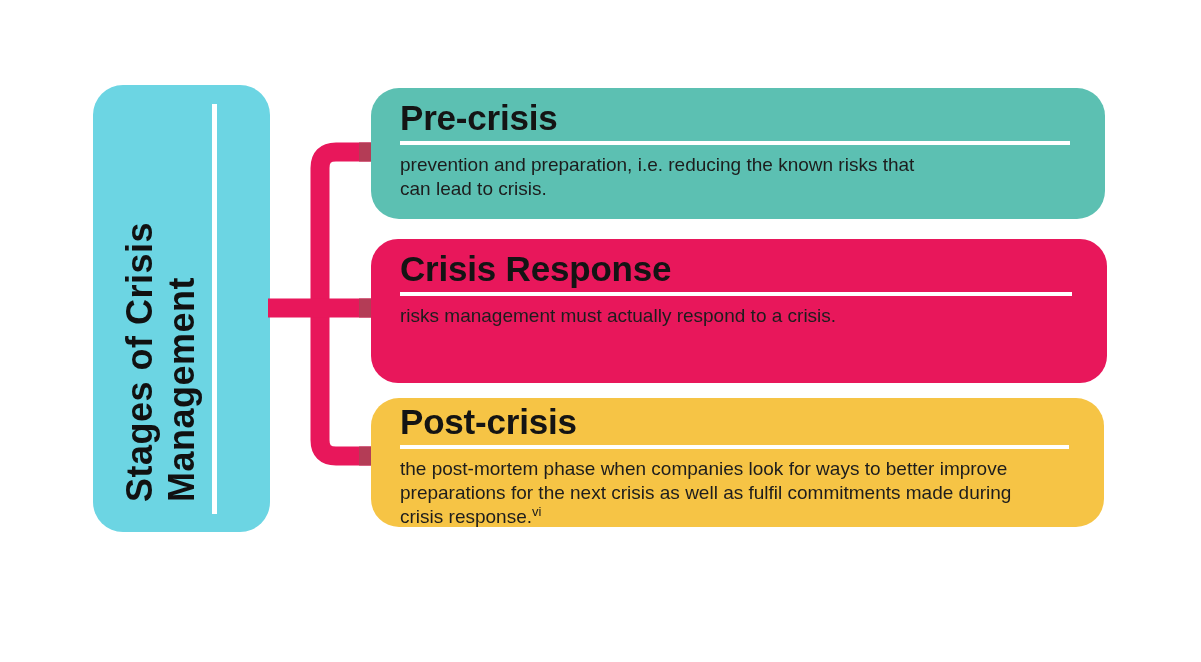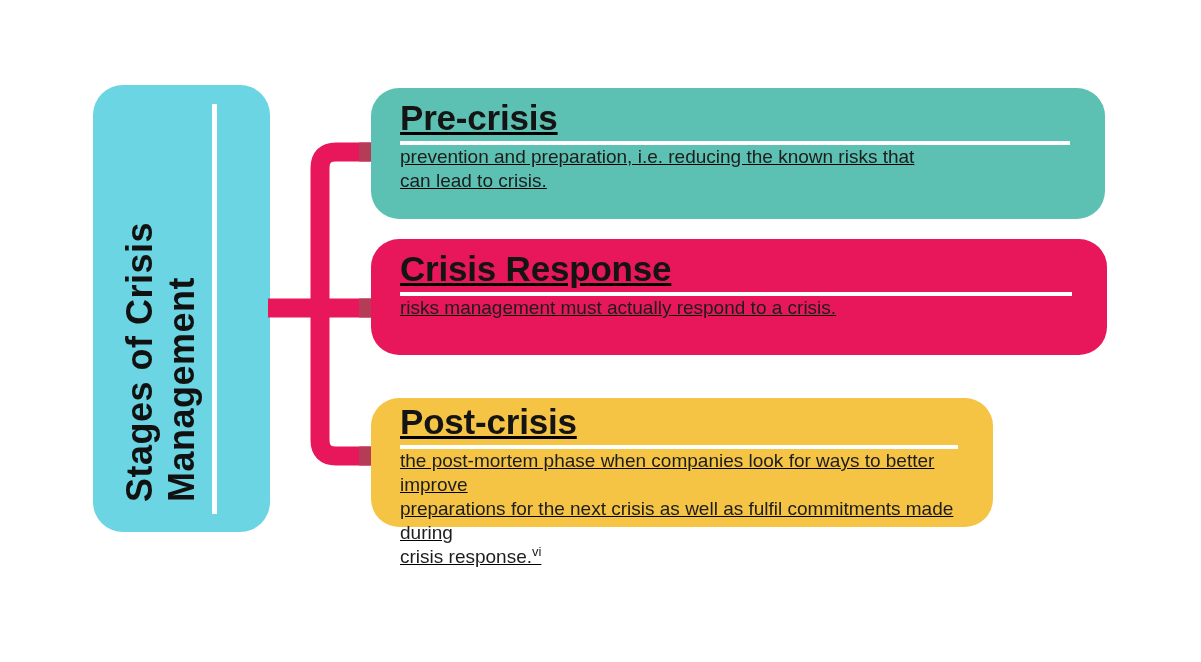--- a/index.html
+++ b/index.html
@@ -55,43 +55,42 @@
     top: 0;
     pointer-events: none;
   }
 
   
   .stage-box {
     position: absolute;
     border-radius: 28px;
     padding: 12px 35px 0 29px;
     box-sizing: border-box;
-    text-decoration: underline;
   }
   .stage-pre    { left: 371px; top:  88px; width: 734px; height: 131px; }
-  .stage-resp   { left: 371px; top: 239px; width: 736px; height: 116px; }
-  .stage-post   { left: 371px; top: 398px; width: 622px; height: 129px; padding-top: 6px; }
+  .stage-resp   { left: 371px; top: 239px; width: 736px; height: 144px; border-radius: 27px; }
+  .stage-post   { left: 371px; top: 398px; width: 733px; height: 129px; padding-top: 6px; }
   .stage-title {
     font-size: 35px;
     line-height: 35px;
     font-weight: 800;
     color: #141414;
     letter-spacing: -0.2px;
   }
   .title-underline {
     height: 4px;
     background: #ffffff;
     margin-top: 6px;
     width: 100%;
   }
   .stage-desc {
     font-size: 19px;
     line-height: 24px;
     color: #1d1d1d;
-    margin-top: 0;
+    margin-top: 8px;
     white-space: pre-line;
   }
   .stage-desc sup {
     font-size: 13px;
     line-height: 0;
   }
 </style>
 </head>
 <body>
 

